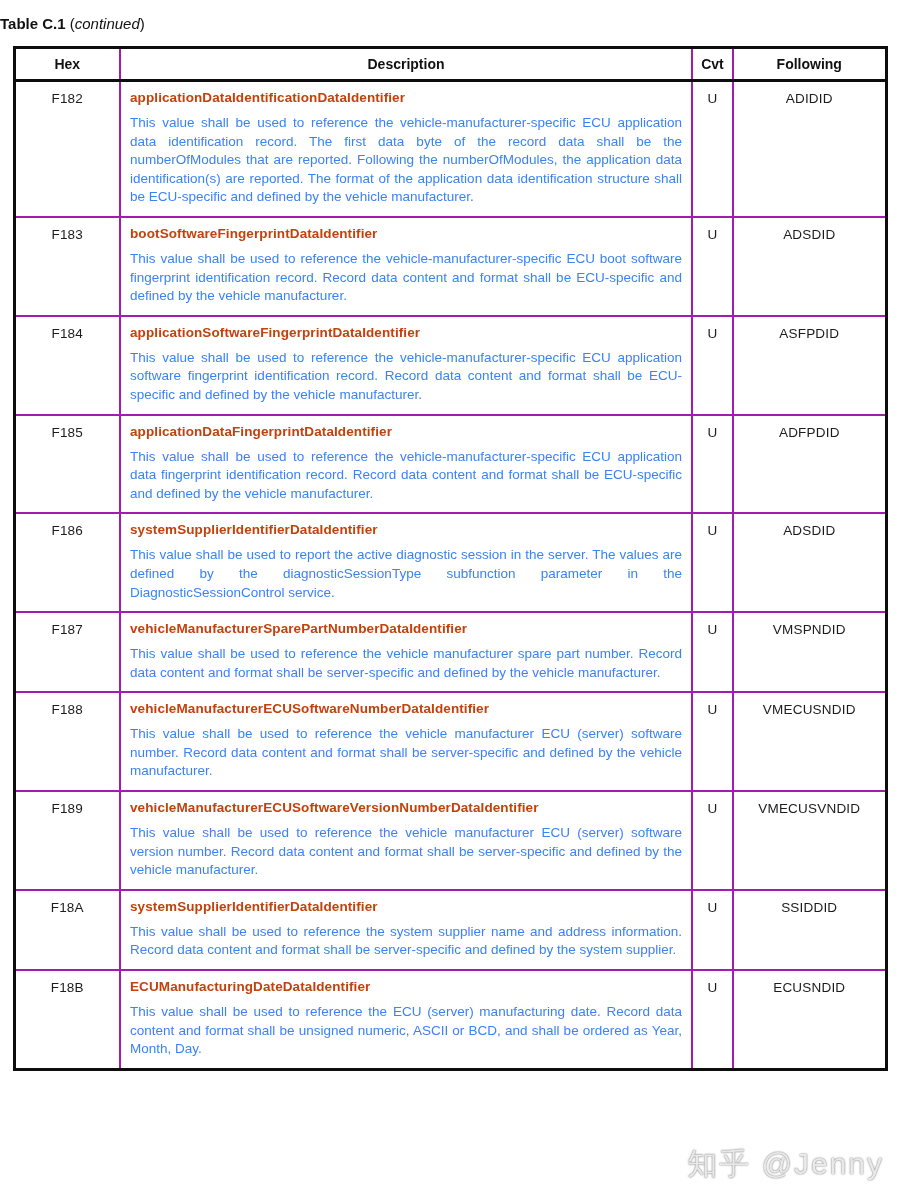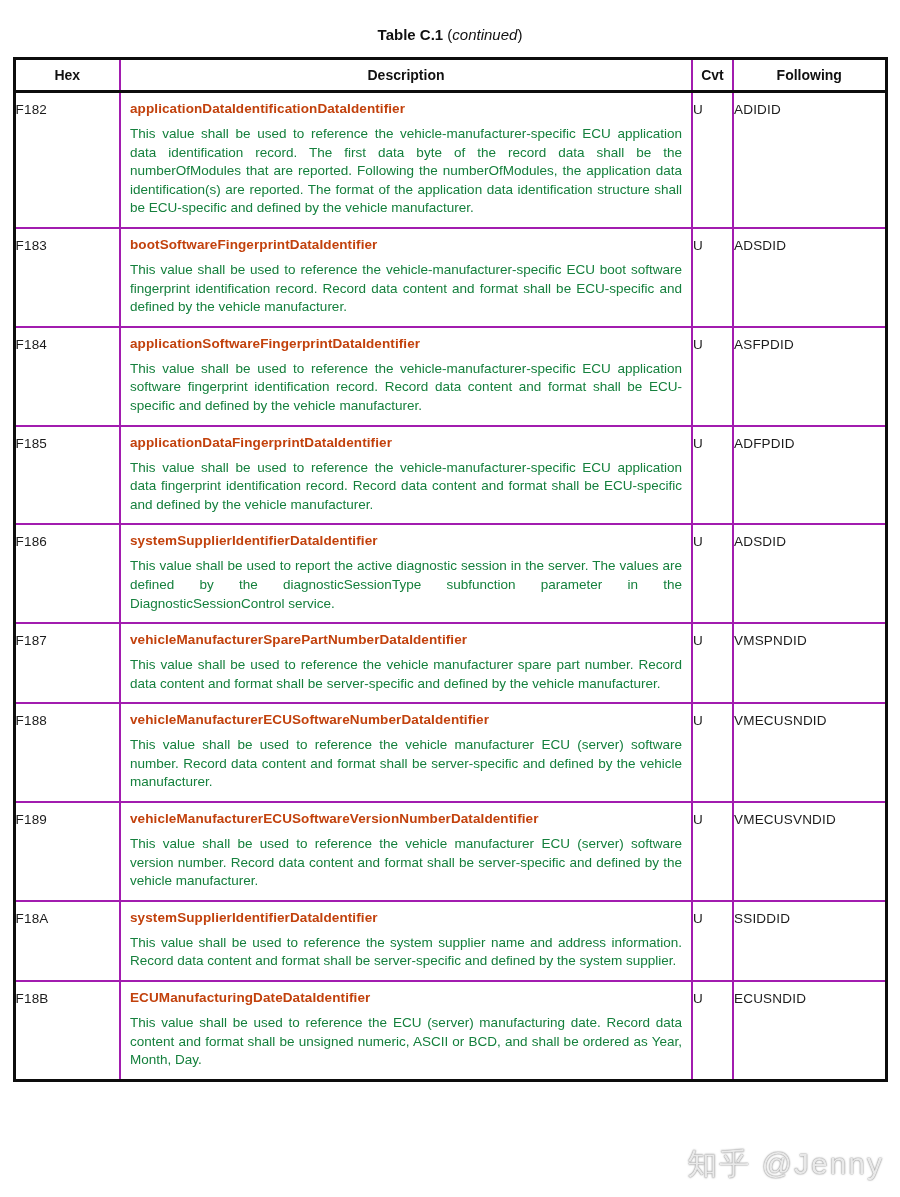--- a/index.html
+++ b/index.html
@@ -6,22 +6,22 @@
   html, body { background: #ffffff; }
   body {
     width: 900px;
     height: 1197px;
     position: relative;
     font-family: "Liberation Sans", sans-serif;
     color: #1c1c1c;
     overflow: hidden;
   }
   .page-title {
-    text-align: center;
-    margin-top: 26px;
+    text-align: left;
+    margin-top: 15px;
     margin-bottom: 14px;
     font-size: 15px;
     color: #111;
   }
   .page-title .t-bold { font-weight: bold; }
   .page-title .t-italic { font-style: italic; }
   table.spec-table {
     border-collapse: collapse;
     margin: 0 auto;
     width: 872px;
@@ -39,34 +39,35 @@
   }
   thead th {
     font-weight: bold;
     text-align: center;
     padding: 7px 2px 7px 2px;
     border-bottom: 3px solid #0d0d0d;
     font-size: 14px;
     color: #111;
   }
   td.cell-hex, td.cell-cvt, td.cell-mn {
+    text-align: center;
     padding-top: 9px;
     letter-spacing: 0.2px;
   }
   td.cell-desc { padding: 8px 9px 9px 9px; }
   .row-title {
     font-weight: bold;
     margin-bottom: 9px;
     color: #c2410c;
     letter-spacing: 0.1px;
   }
   .row-body {
     text-align: justify;
     line-height: 18.6px;
-    color: #15803d;
+    color: #3b82f6;
   }
   .watermark {
     position: absolute;
     right: 16px;
     bottom: 12px;
     font-size: 30px;
     color: rgba(255,255,255,0.82);
     text-shadow: 0 0 2px rgba(130,130,130,0.9), 0 0 1px rgba(120,120,120,0.9);
     letter-spacing: 2px;
     pointer-events: none;

